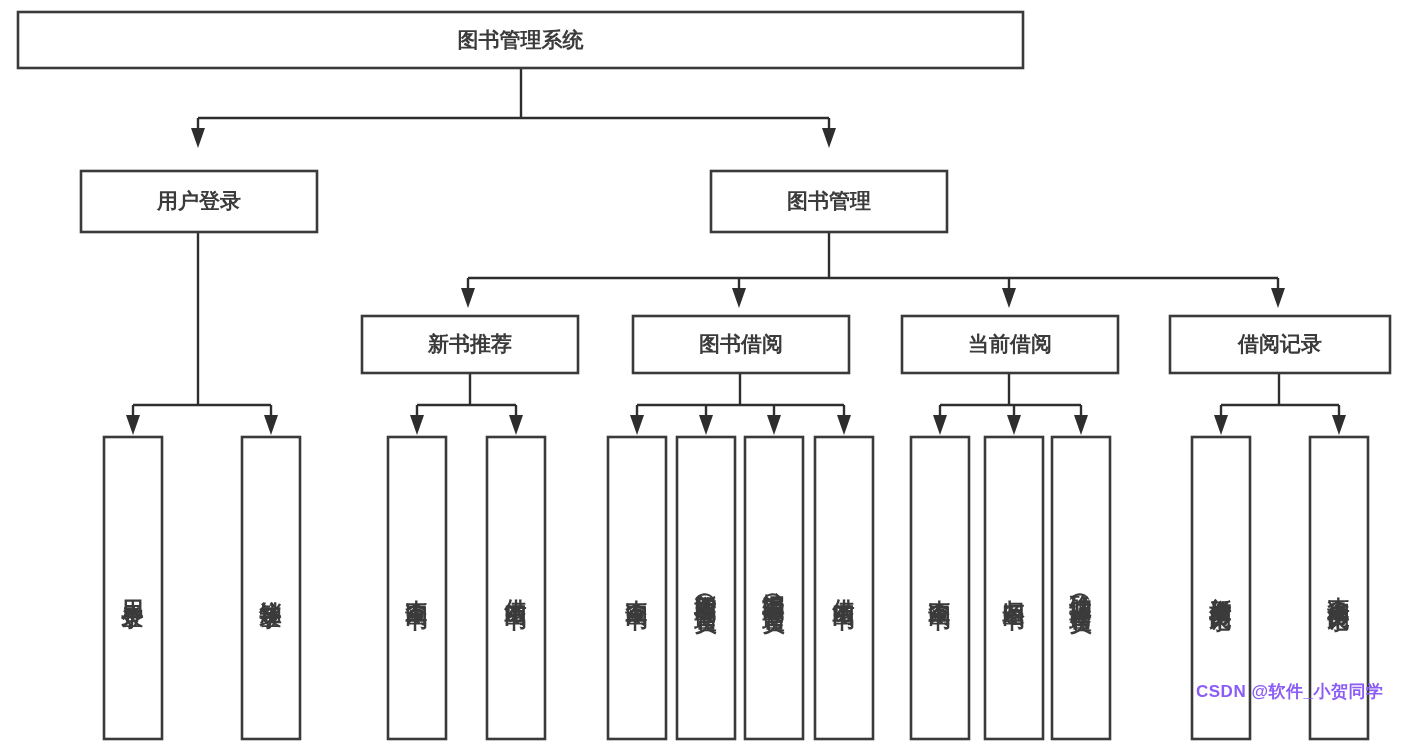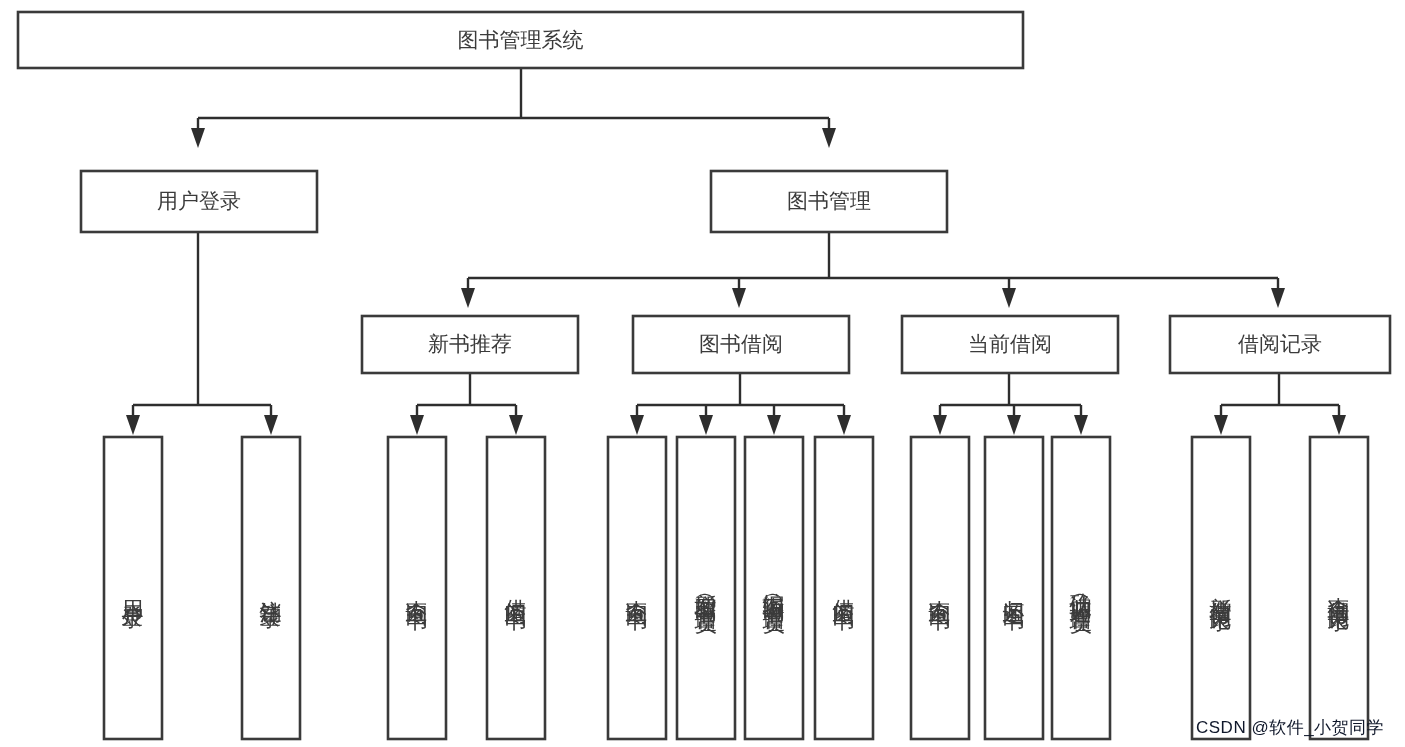--- a/index.html
+++ b/index.html
@@ -9,20 +9,21 @@
   }
   body {
     font-family: "Liberation Sans", "DejaVu Sans", sans-serif;
   }
   #diagram-root {
     position: relative;
     width: 1405px;
     height: 747px;
     background: #ffffff;
     overflow: hidden;
+    font-weight: bold;
   }
   svg#flow-svg {
     position: absolute;
     left: 0;
     top: 0;
     width: 1405px;
     height: 747px;
     display: block;
   }
   .node-box {
@@ -69,24 +70,24 @@
     font-size: 22px;
     line-height: 1.05;
     letter-spacing: 3px;
     color: #3b3b3b;
     white-space: nowrap;
     text-align: center;
   }
   .watermark {
     position: absolute;
     left: 1196px;
-    top: 716px;
+    top: 680px;
     font-family: "Liberation Sans", "DejaVu Sans", sans-serif;
     font-size: 17px;
-    color: #0f172a;
+    color: #8b5cf6;
     white-space: nowrap;
     letter-spacing: 0.5px;
   }
 </style>
 </head>
 <body>
 
 <div id="diagram-root">
 
   <svg id="flow-svg" viewBox="0 0 1405 747">

